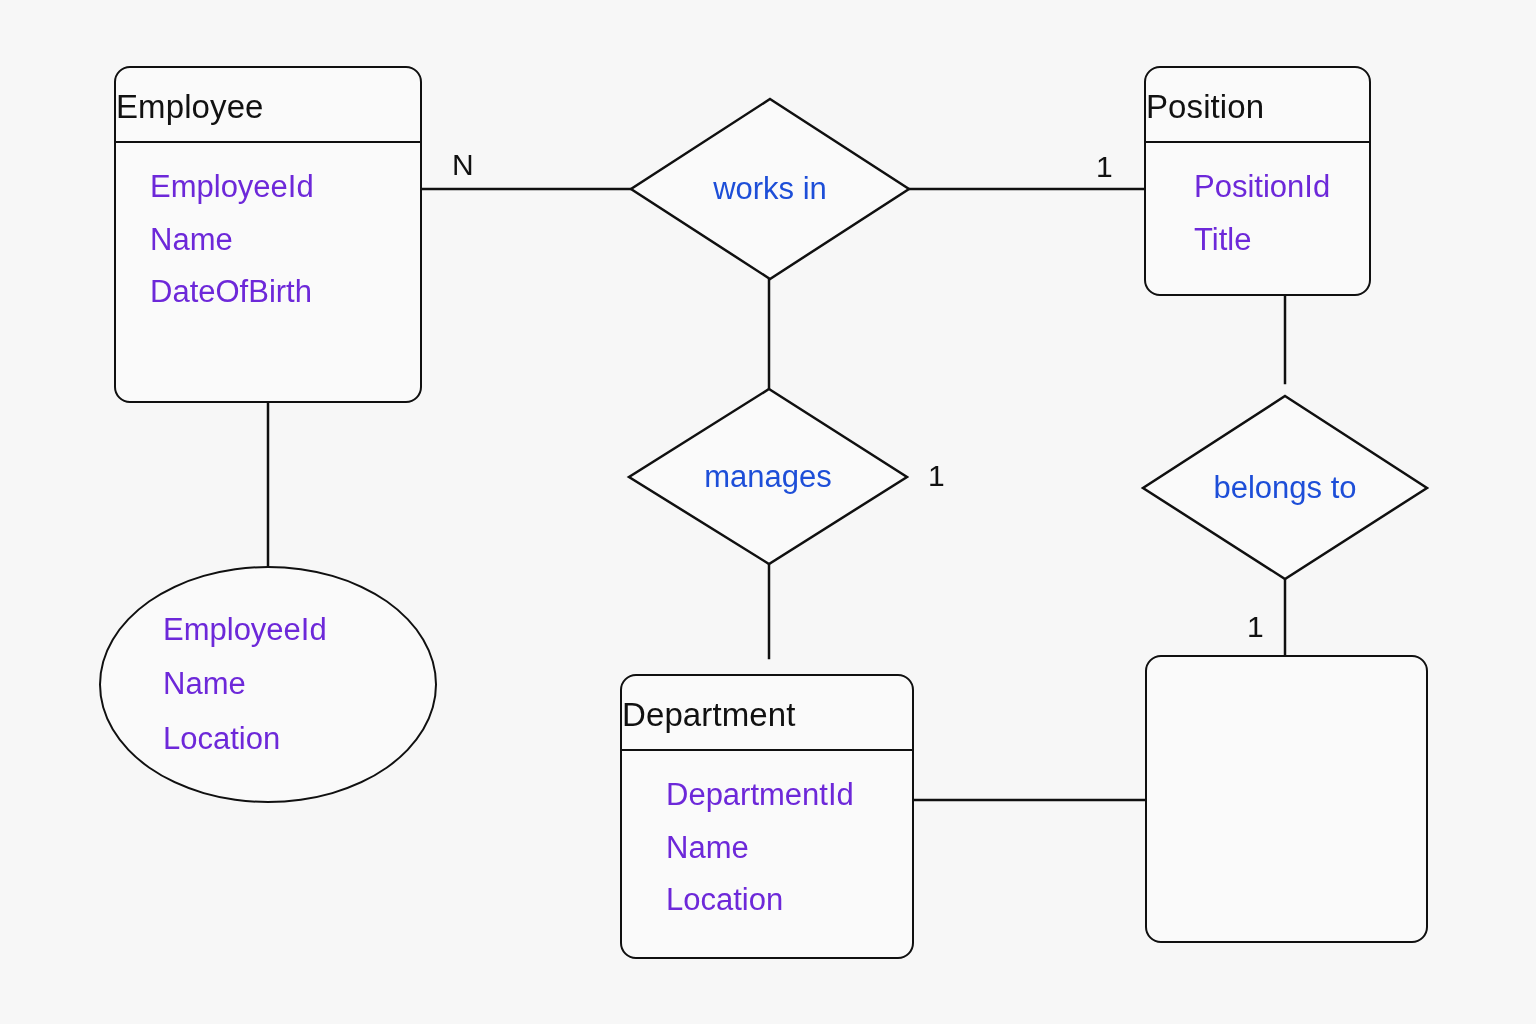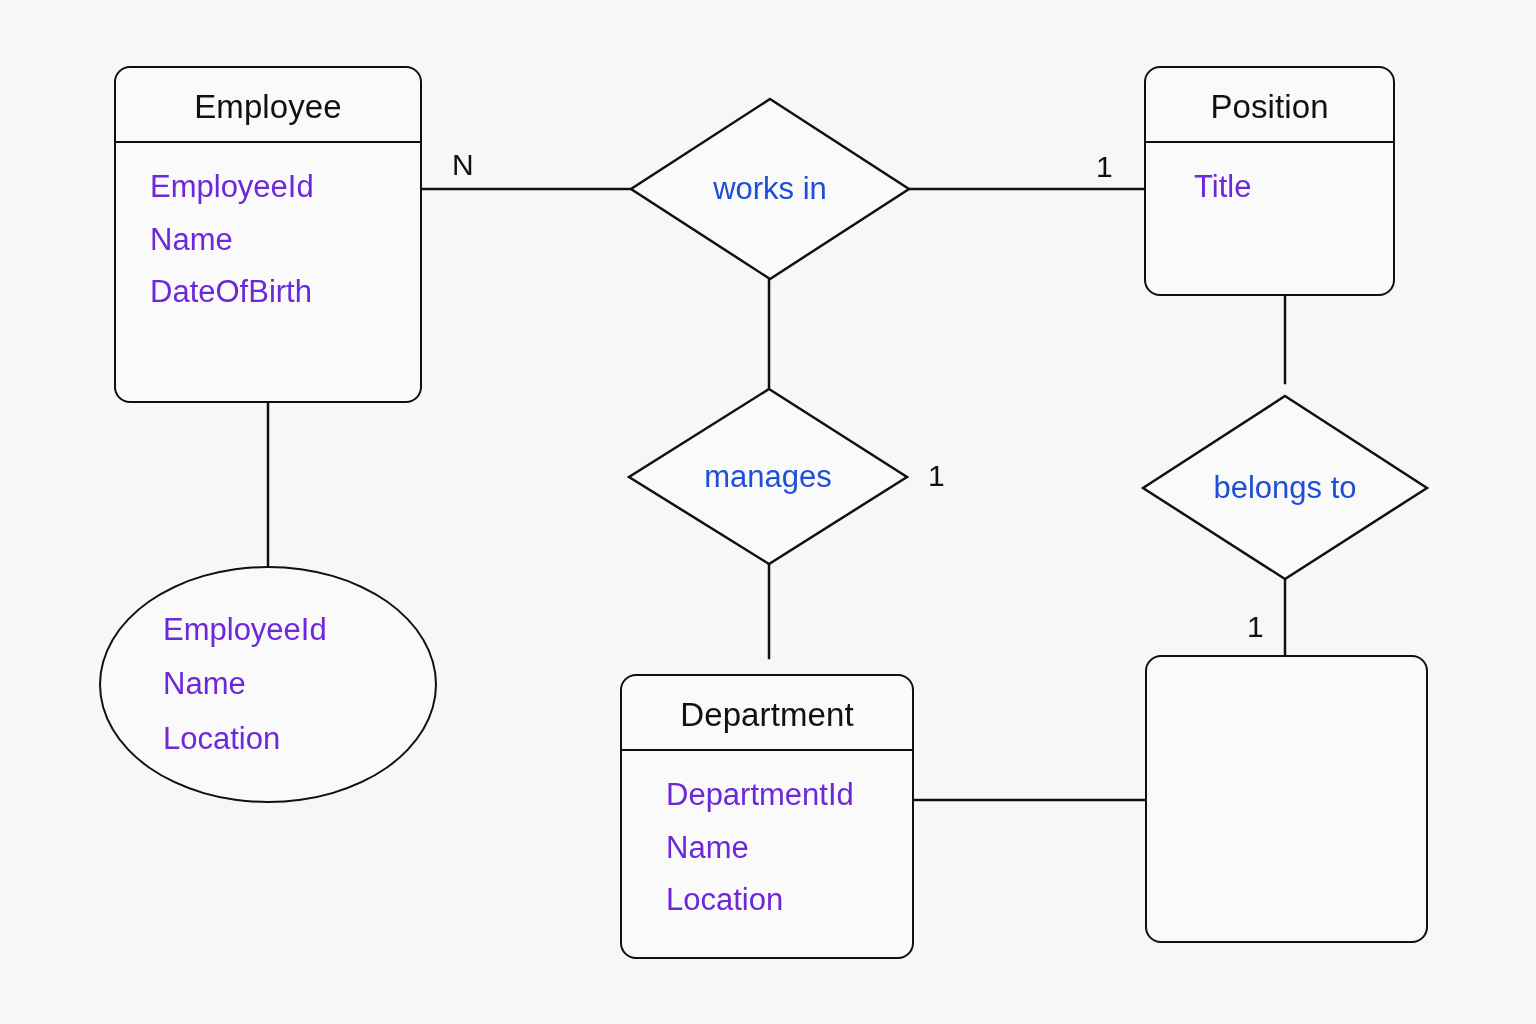--- a/index.html
+++ b/index.html
@@ -32,21 +32,20 @@
     position: absolute;
     box-sizing: border-box;
     border: 2.5px solid #101010;
     border-radius: 16px;
     background: #fafafa;
     z-index: 2;
   }
   .entity-title {
     box-sizing: border-box;
     width: 100%;
-    text-align: center;
     font-size: 33px;
     color: #111111;
     line-height: 1;
     letter-spacing: 0.1px;
   }
   .entity-divider {
     width: 100%;
     height: 0;
     border-top: 2.5px solid #101010;
   }
@@ -57,21 +56,21 @@
   }
   .attr-line {
     font-size: 31px;
     color: #6d28d9;
     line-height: 1.7;
     white-space: nowrap;
   }
   
   #entity-employee { left: 114px; top: 66px; width: 308px; height: 337px; }
   #entity-employee .entity-title { padding-top: 22px; padding-bottom: 18px; }
-  #entity-position { left: 1144px; top: 66px; width: 251px; height: 230px; }
+  #entity-position { left: 1144px; top: 66px; width: 227px; height: 230px; }
   #entity-position .entity-title { padding-top: 22px; padding-bottom: 18px; }
   #entity-position .entity-attrs { padding-left: 48px; }
   #entity-department { left: 620px; top: 658px; width: 294px; height: 285px; margin-top: 16px; }
   #entity-department .entity-title { padding-top: 22px; padding-bottom: 18px; }
   #entity-department .entity-attrs { padding-left: 44px; }
   #entity-blank { left: 1145px; top: 655px; width: 283px; height: 288px; }
 
   
   .ellipse {
     position: absolute;
@@ -159,20 +158,21 @@
       <div class="attr-line">EmployeeId</div>
       <div class="attr-line">Name</div>
       <div class="attr-line">DateOfBirth</div>
     </div>
   </div>
 
   <div class="entity" id="entity-position">
     <div class="entity-title">Position</div>
     <div class="entity-divider"></div>
     <div class="entity-attrs">
+      <div class="attr-line">PositionId</div>
       <div class="attr-line">Title</div>
     </div>
   </div>
 
   <div class="entity" id="entity-department">
     <div class="entity-title">Department</div>
     <div class="entity-divider"></div>
     <div class="entity-attrs">
       <div class="attr-line">DepartmentId</div>
       <div class="attr-line">Name</div>

